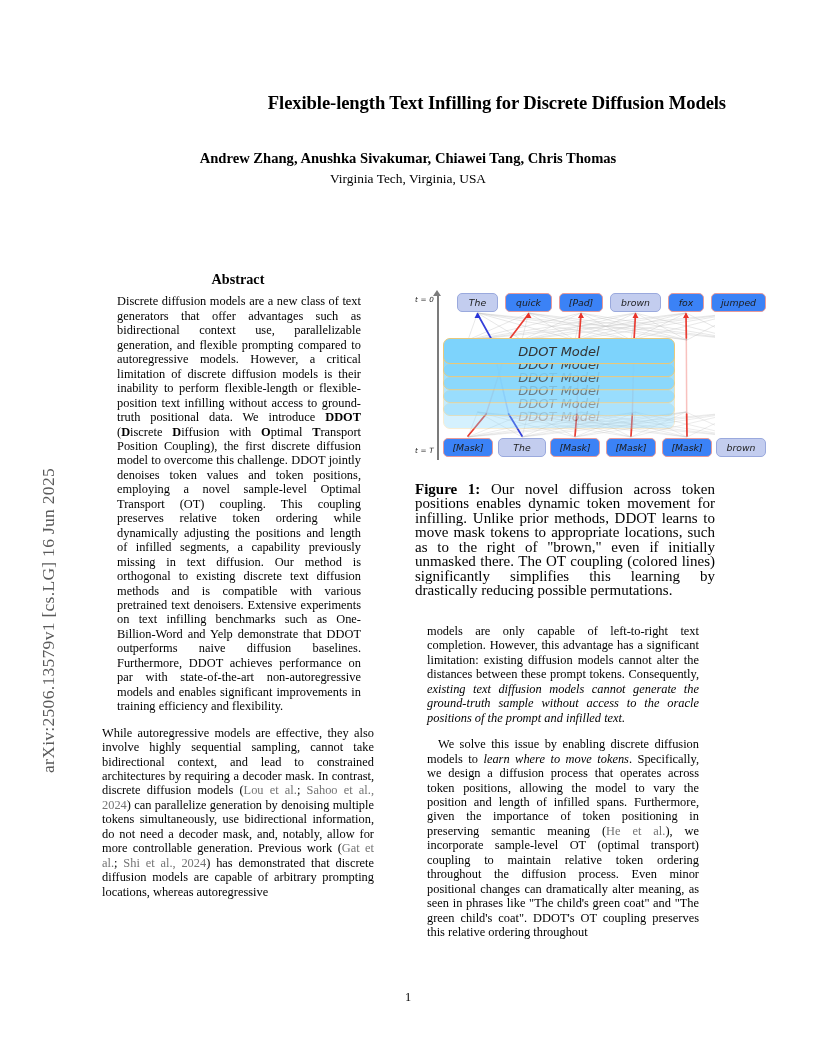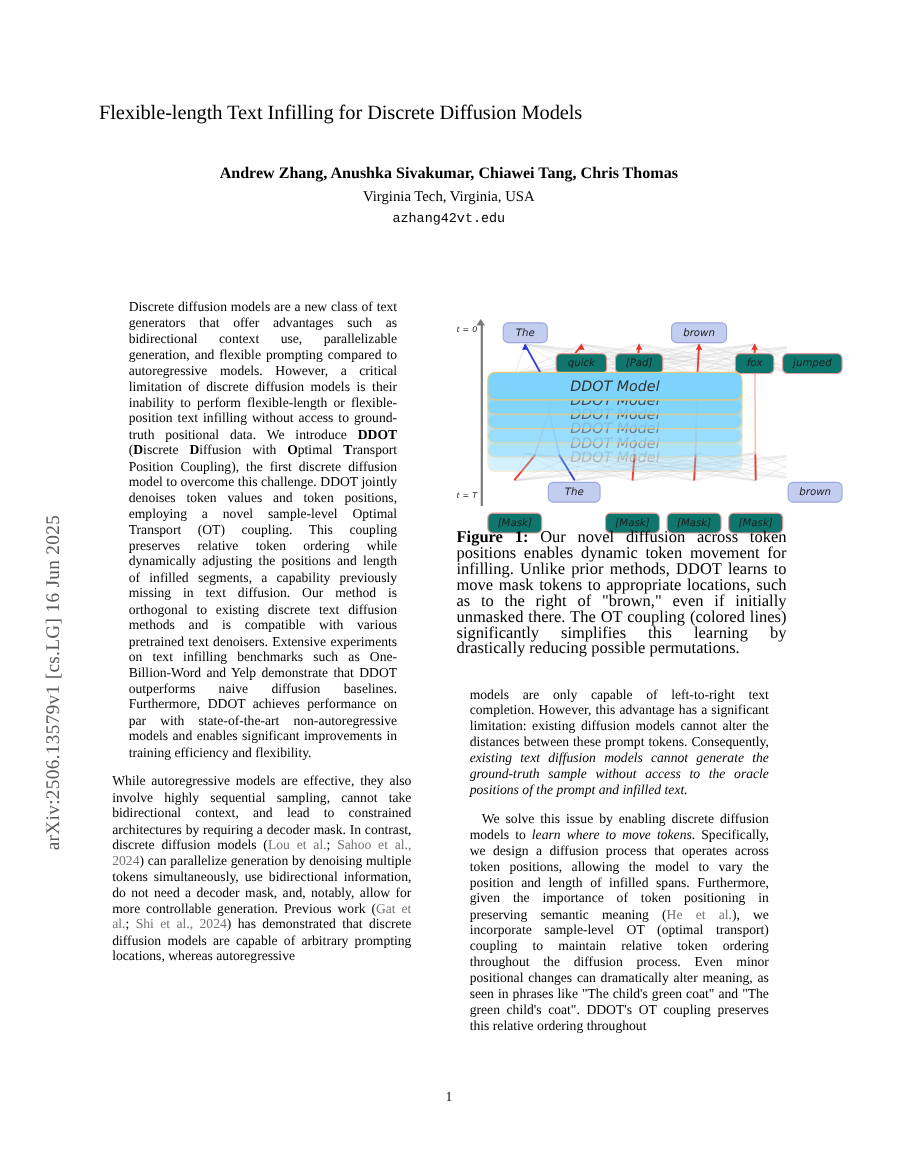--- a/index.html
+++ b/index.html
@@ -34,23 +34,23 @@
   .page {
     position: absolute;
     left: 90px; top: 0;
     width: 636px; height: 1056px;
   }
 
   
   .title {
     position: absolute;
     top: 92px; left: 0; width: 636px;
-    text-align: left;
+    text-align: right;
     font-size: 18.6px;
-    font-weight: normal;
+    font-weight: bold;
     letter-spacing: -0.1px;
   }
   .authors {
     position: absolute;
     top: 150px; left: 0; width: 636px;
     text-align: center;
     font-size: 14.6px;
     font-weight: bold;
   }
   .affil {
@@ -153,21 +153,21 @@
     border: 1.3px solid;
     display: flex;
     align-items: center;
     justify-content: center;
     font-family: "DejaVu Sans", "Liberation Sans", sans-serif;
     font-size: 9.3px;
     color: #1c1c1c;
     white-space: nowrap;
   }
   .tok.blue { background: #c3cdef; border-color: #9aa9dd; }
-  .tok.red  { background: #0f766e; border-color: #e79a9a; margin-top: 28px; }
+  .tok.red  { background: #3b82f6; border-color: #e79a9a; }
 
   .model-stack { position: absolute; left: 28px; top: 50px; }
   .model-box {
     position: absolute;
     box-sizing: border-box;
     width: 232px; height: 26px;
     border-radius: 7px;
     background: #7dd3fc;
     border: 1.3px solid #e8c87a;
     display: flex;
@@ -198,23 +198,23 @@
 </head>
 <body>
 
 <div class="arxiv-stamp">arXiv:2506.13579v1  [cs.LG]  16 Jun 2025</div>
 
 <div class="page">
 
   <div class="title">Flexible-length Text Infilling for Discrete Diffusion Models</div>
   <div class="authors">Andrew Zhang, Anushka Sivakumar, Chiawei Tang, Chris Thomas</div>
   <div class="affil">Virginia Tech, Virginia, USA</div>
-  <div class="email">azhang42vt.edu</div>
 
   <div class="col col-left">
+    <div class="abstract-head">Abstract</div>
     <div class="abstract-body"><span>Discrete diffusion models are a new class of text generators that offer advantages such as bidirectional context use, parallelizable generation, and flexible prompting compared to autoregressive models. However, a critical limitation of discrete diffusion models is their inability to perform flexible-length or flexible-position text infilling without access to ground-truth positional data. We introduce </span><span class="bd">DDOT</span><span> (</span><span class="bd">D</span><span>iscrete </span><span class="bd">D</span><span>iffusion with </span><span class="bd">O</span><span>ptimal </span><span class="bd">T</span><span>ransport Position Coupling), the first discrete diffusion model to overcome this challenge. DDOT jointly denoises token values and token positions, employing a novel sample-level Optimal Transport (OT) coupling. This coupling preserves relative token ordering while dynamically adjusting the positions and length of infilled segments, a capability previously missing in text diffusion. Our method is orthogonal to existing discrete text diffusion methods and is compatible with various pretrained text denoisers. Extensive experiments on text infilling benchmarks such as One-Billion-Word and Yelp demonstrate that DDOT outperforms naive diffusion baselines. Furthermore, DDOT achieves performance on par with state-of-the-art non-autoregressive models and enables significant improvements in training efficiency and flexibility.</span></div>
 
 
     <p class="para"><span>While autoregressive models are effective, they also involve highly sequential sampling, cannot take bidirectional context, and lead to constrained architectures by requiring a decoder mask. In contrast, discrete diffusion models (</span><span class="cite">Lou et al.</span><span>; </span><span class="cite">Sahoo et al., 2024</span><span>) can parallelize generation by denoising multiple tokens simultaneously, use bidirectional information, do not need a decoder mask, and, notably, allow for more controllable generation. Previous work (</span><span class="cite">Gat et al.</span><span>; </span><span class="cite">Shi et al., 2024</span><span>) has demonstrated that discrete diffusion models are capable of arbitrary prompting locations, whereas autoregressive </span><span class="it"></span></p>
   </div>
 
   <div class="figure-wrap">
     <div class="fig-canvas">
 
       <svg class="fig-svg" width="300" height="183">

